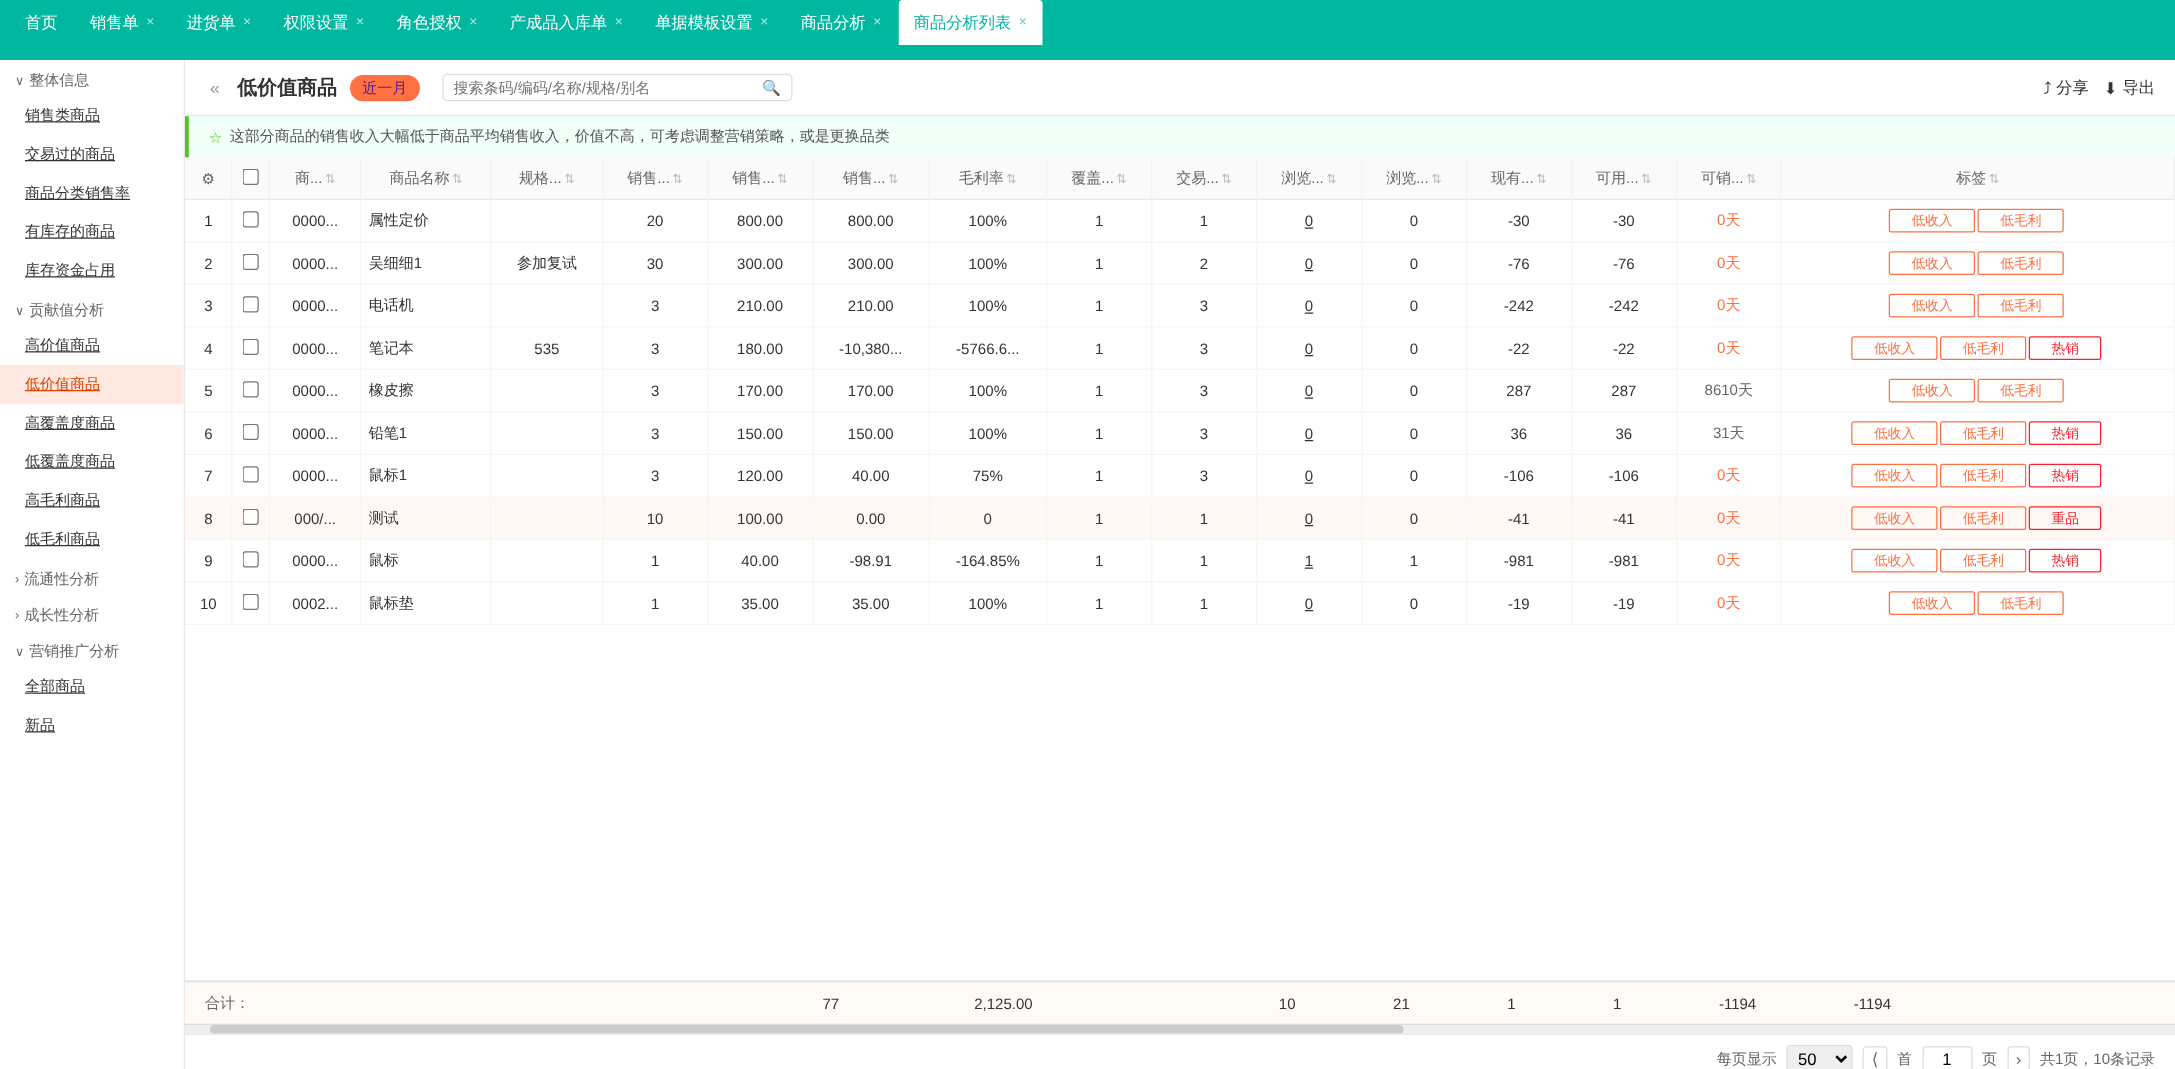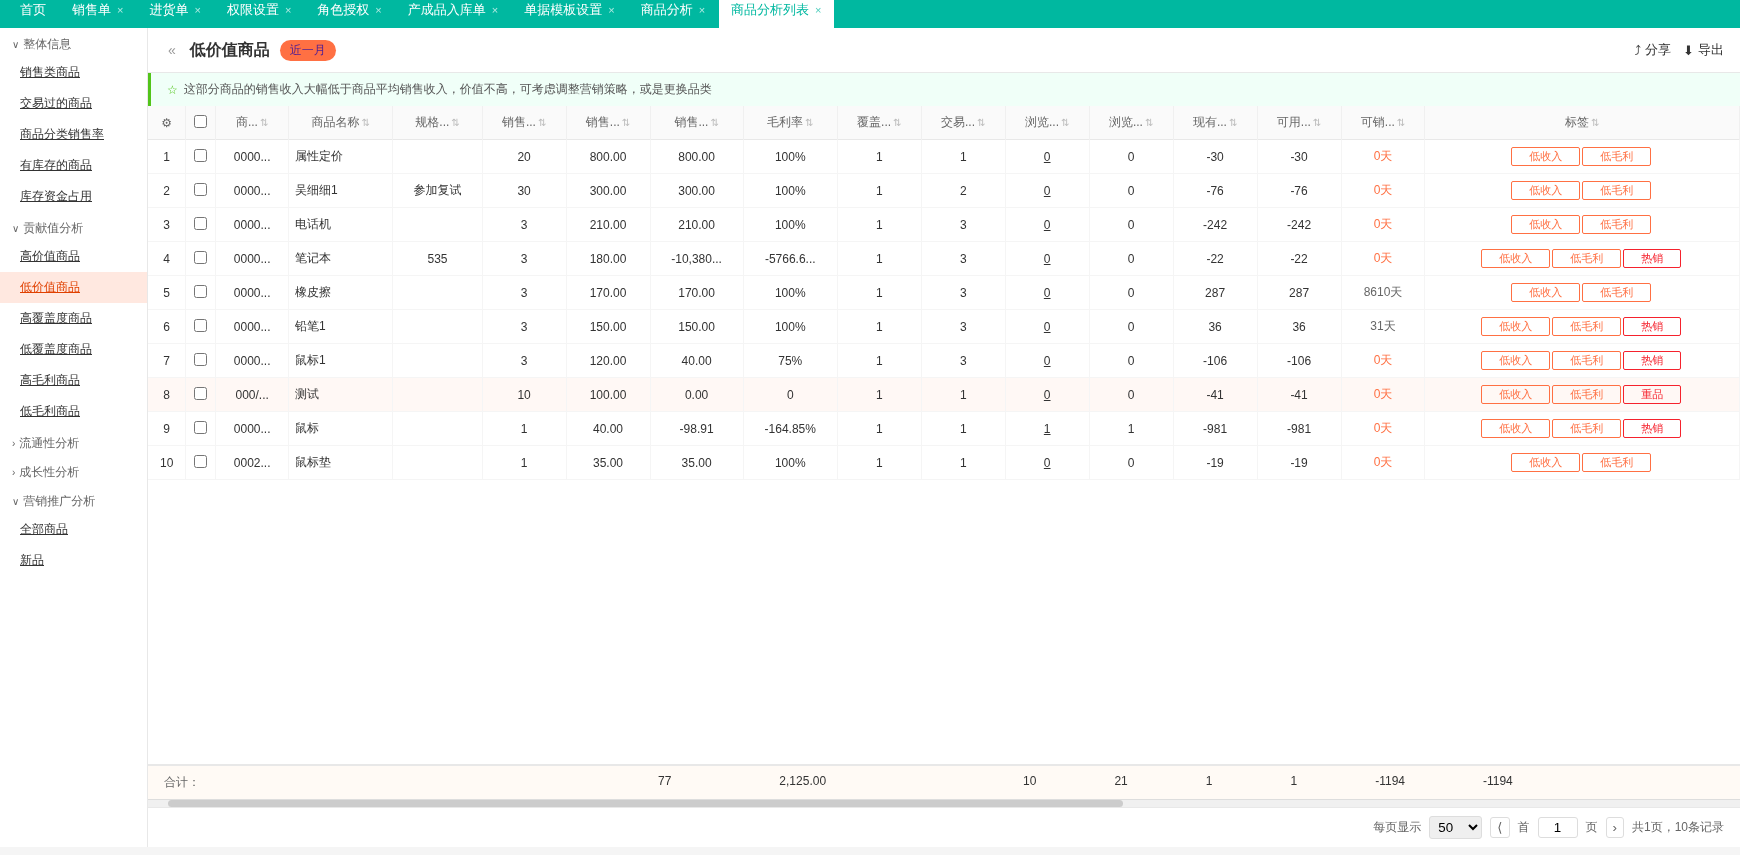--- a/index.html
+++ b/index.html
@@ -1,23 +1,23 @@
 <!DOCTYPE html>
 <html><head>
   <meta charset="utf-8">
   <style>
     * { box-sizing: border-box; margin: 0; padding: 0; }
     body { font-family: 'Microsoft YaHei', Arial, sans-serif; font-size: 12px; background: #f5f5f5; color: #333; }
     
     
     .top-nav {
       background: #00b8a0;
-      height: 28px;
-      display: flex;
-      align-items: flex-end;
+      height: 48px;
+      display: flex;
+      align-items: flex-start;
       padding: 0 8px;
       gap: 2px;
     }
     .nav-item {
       color: #fff;
       padding: 0 12px;
       height: 36px;
       display: flex;
       align-items: center;
       cursor: pointer;
@@ -180,21 +180,21 @@
     .tag-orange { color: #ff7043; border: 1px solid #ff7043; }
     .tag-red { color: #f5222d; border: 1px solid #f5222d; }
     .underline-link { text-decoration: underline; color: #333; cursor: pointer; }
     
     
     .table-footer {
       background: #fffaf5;
       border-top: 2px solid #e8e8e8;
       padding: 8px 16px;
       display: flex;
-      align-items: flex-start;
+      align-items: center;
       gap: 29px;
       font-size: 12px;
       color: #333;
       font-weight: 500;
     }
     .footer-label { color: #666; }
     
     
     .pagination {
       background: #fff;
@@ -325,20 +325,24 @@
     <div class="sidebar-item">全部商品</div>
     <div class="sidebar-item">新品</div>
   </div>
 
   <div class="content-area">
 
     <div class="page-header">
       <span class="collapse-btn">«</span>
       <span class="page-title">低价值商品</span>
       <button class="filter-btn">近一月</button>
+      <div class="search-box">
+        <input type="text" placeholder="搜索条码/编码/名称/规格/别名" style="">
+        <span style="color:#00b8a0;">🔍</span>
+      </div>
       <div class="header-actions">
         <div class="header-btn">
           <span>⤴</span>
           <span>分享</span>
         </div>
         <div class="header-btn">
           <span>⬇</span>
           <span>导出</span>
         </div>
       </div>

